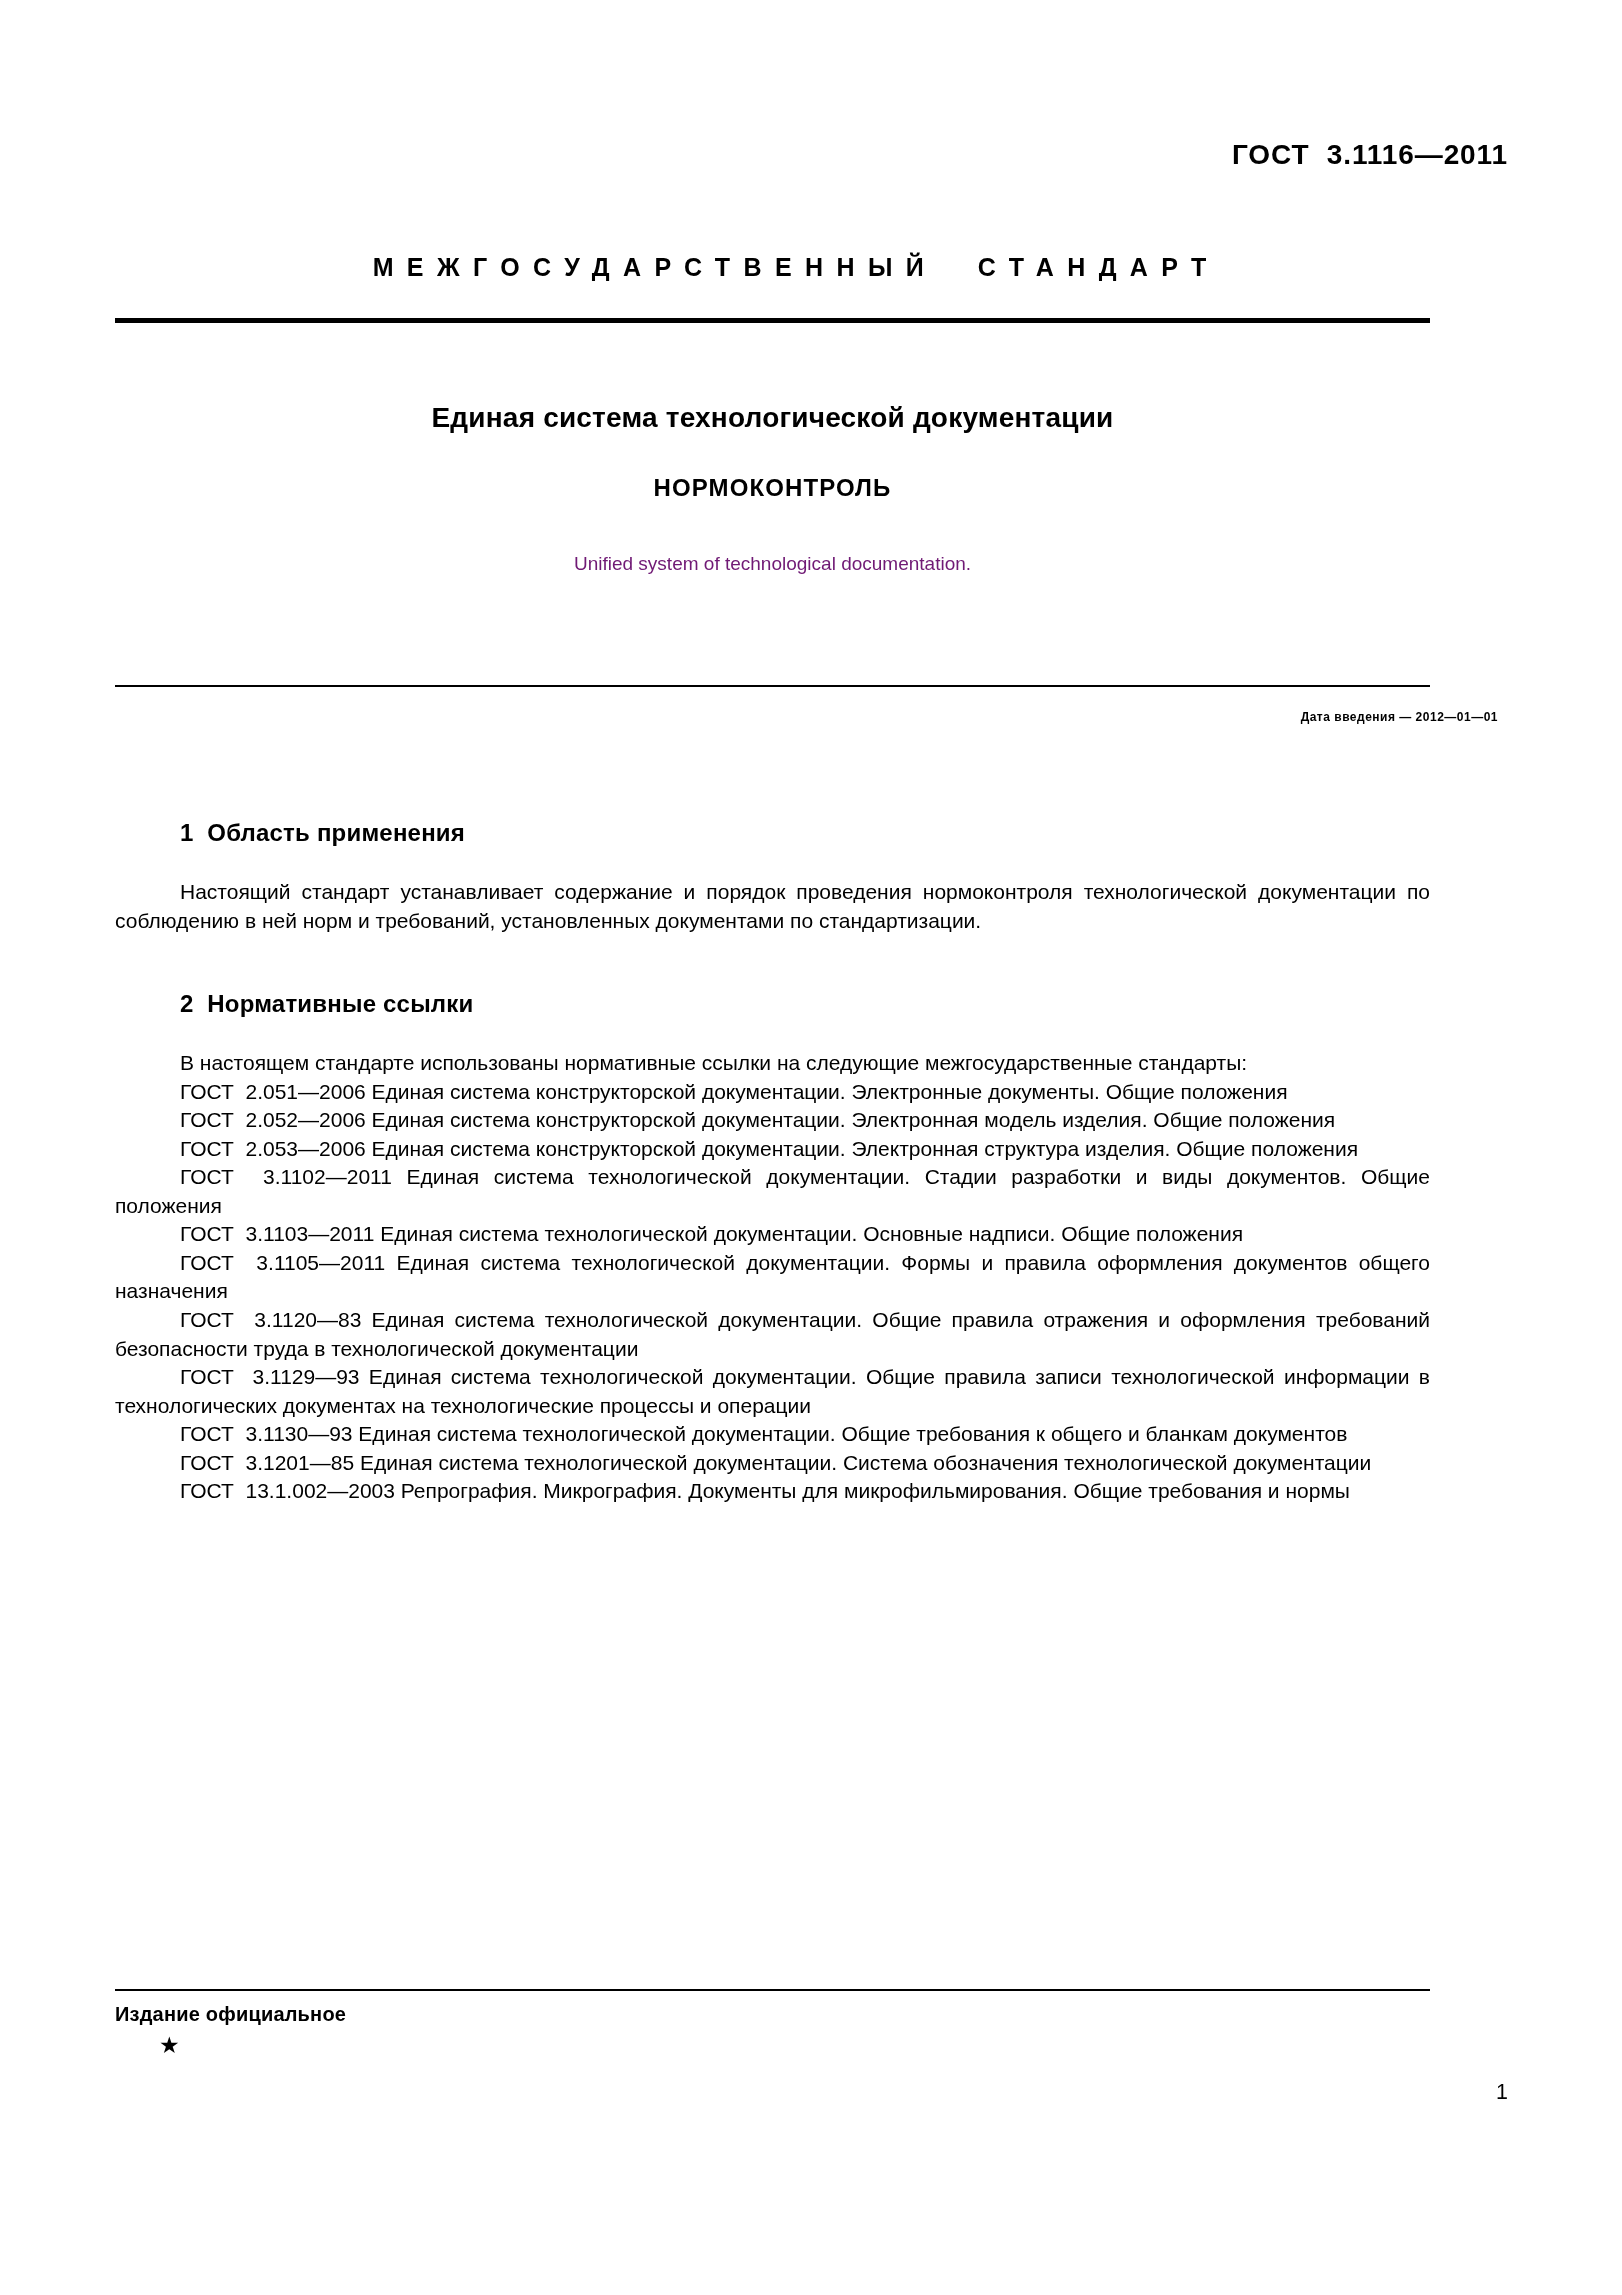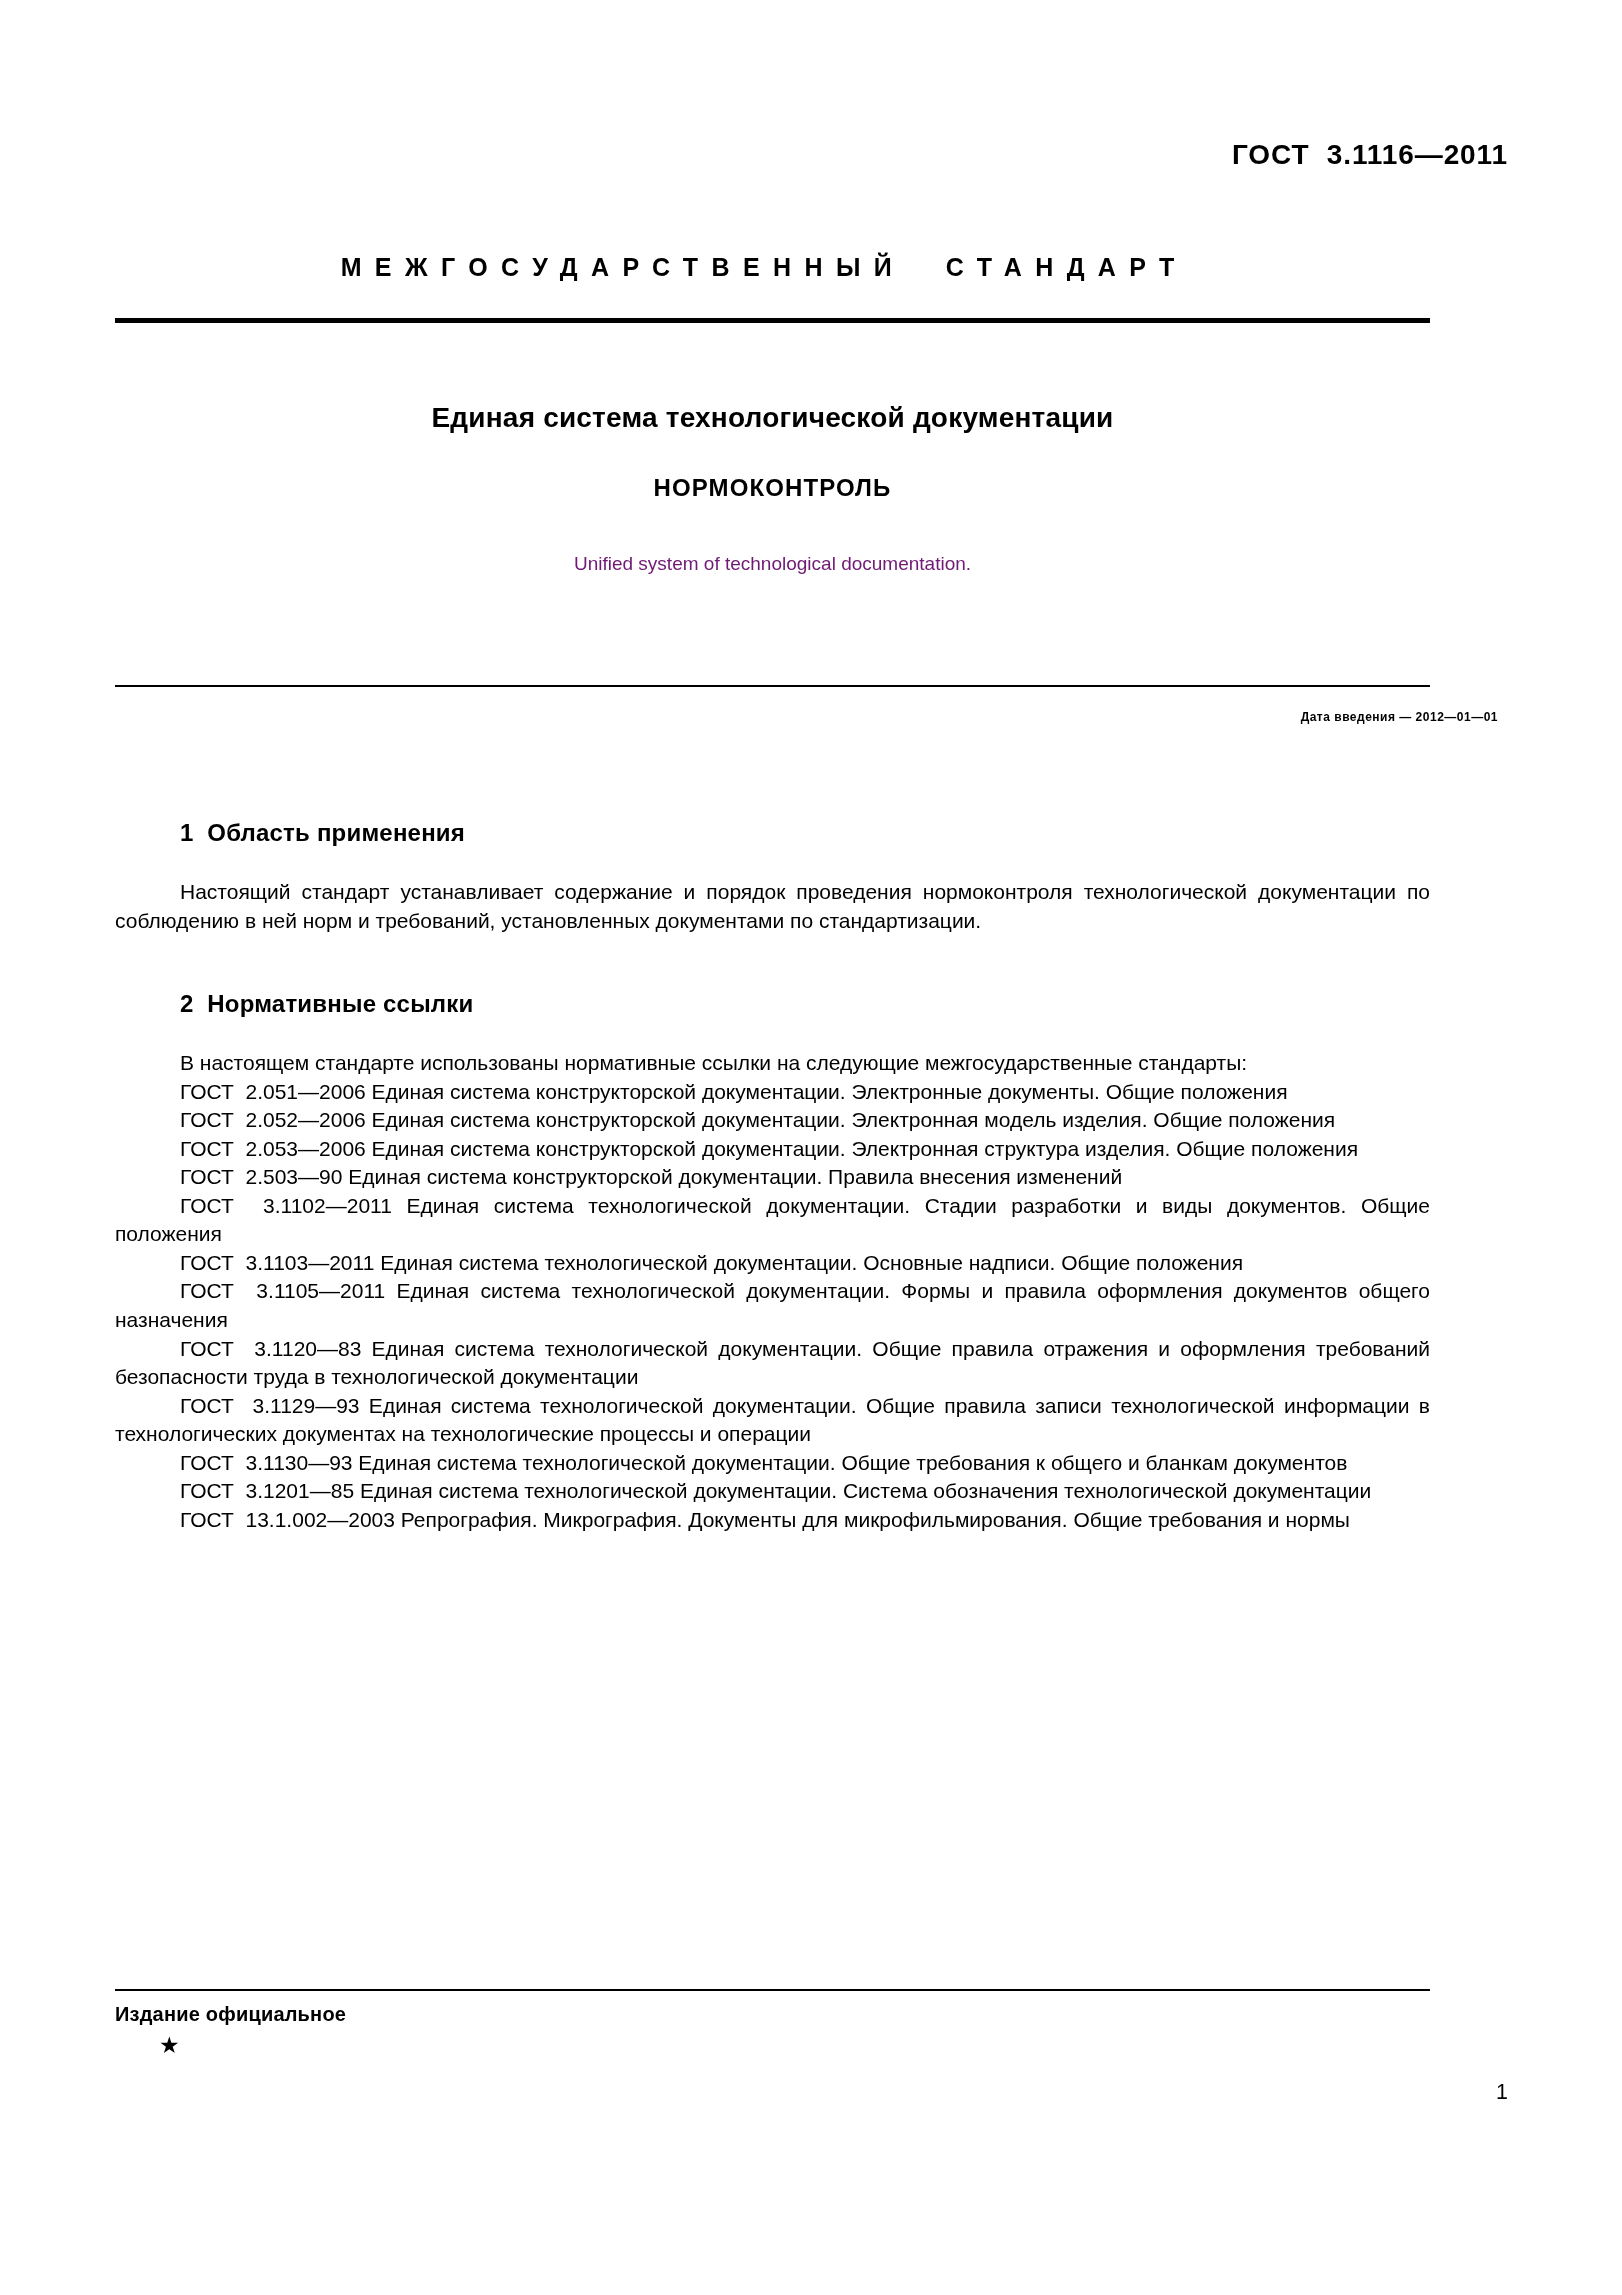--- a/index.html
+++ b/index.html
@@ -30,21 +30,21 @@
     right: 115px;
     font-size: 28px;
     font-weight: bold;
     letter-spacing: 0.9px;
     white-space: pre;
   }
 
   .std-band {
     position: absolute;
     top: 253px;
-    left: 100px;
+    left: 132px;
     width: 1315px;
     font-size: 25px;
     font-weight: bold;
     letter-spacing: 13.4px;
     text-indent: 13.4px;
     text-align: center;
     white-space: pre;
   }
 
   .rule-thick {
@@ -202,21 +202,20 @@
     <p class="para first">Настоящий стандарт устанавливает содержание и порядок проведения нормоконтроля технологической документации по соблюдению в ней норм и требований, установленных документами по стандартизации.</p>
 
     <h2 class="section s2">2  Нормативные ссылки</h2>
 
     <p class="para lead">В настоящем стандарте использованы нормативные ссылки на следующие межгосударственные стандарты:</p>
 
     <ul class="refs" id="reference-list">
         <li><span class="code">ГОСТ  2.051—2006</span><span>  Единая система конструкторской документации. Электронные документы. Общие положения</span></li>
         <li><span class="code">ГОСТ  2.052—2006</span><span>  Единая система конструкторской документации. Электронная модель изделия. Общие положения</span></li>
         <li><span class="code">ГОСТ  2.053—2006</span><span>  Единая система конструкторской документации. Электронная структура изделия. Общие положения</span></li>
-        <li><span class="code">ГОСТ  2.503—90</span><span>  Единая система конструкторской документации. Правила внесения изменений</span></li>
         <li><span class="code">ГОСТ  3.1102—2011</span><span>  Единая система технологической документации. Стадии разработки и виды документов. Общие положения</span></li>
         <li><span class="code">ГОСТ  3.1103—2011</span><span>  Единая система технологической документации. Основные надписи. Общие положения</span></li>
         <li><span class="code">ГОСТ  3.1105—2011</span><span>  Единая система технологической документации. Формы и правила оформления документов общего назначения</span></li>
         <li><span class="code">ГОСТ  3.1120—83</span><span>  Единая система технологической документации. Общие правила отражения и оформления требований безопасности труда в технологической документации</span></li>
         <li><span class="code">ГОСТ  3.1129—93</span><span>  Единая система технологической документации. Общие правила записи технологической информации в технологических документах на технологические процессы и операции</span></li>
         <li><span class="code">ГОСТ  3.1130—93</span><span>  Единая система технологической документации. Общие требования к общего и бланкам документов</span></li>
         <li><span class="code">ГОСТ  3.1201—85</span><span>  Единая система технологической документации. Система обозначения технологической документации</span></li>
         <li><span class="code">ГОСТ  13.1.002—2003</span><span>  Репрография. Микрография. Документы для микрофильмирования. Общие требования и нормы</span></li>
       </ul>
 

